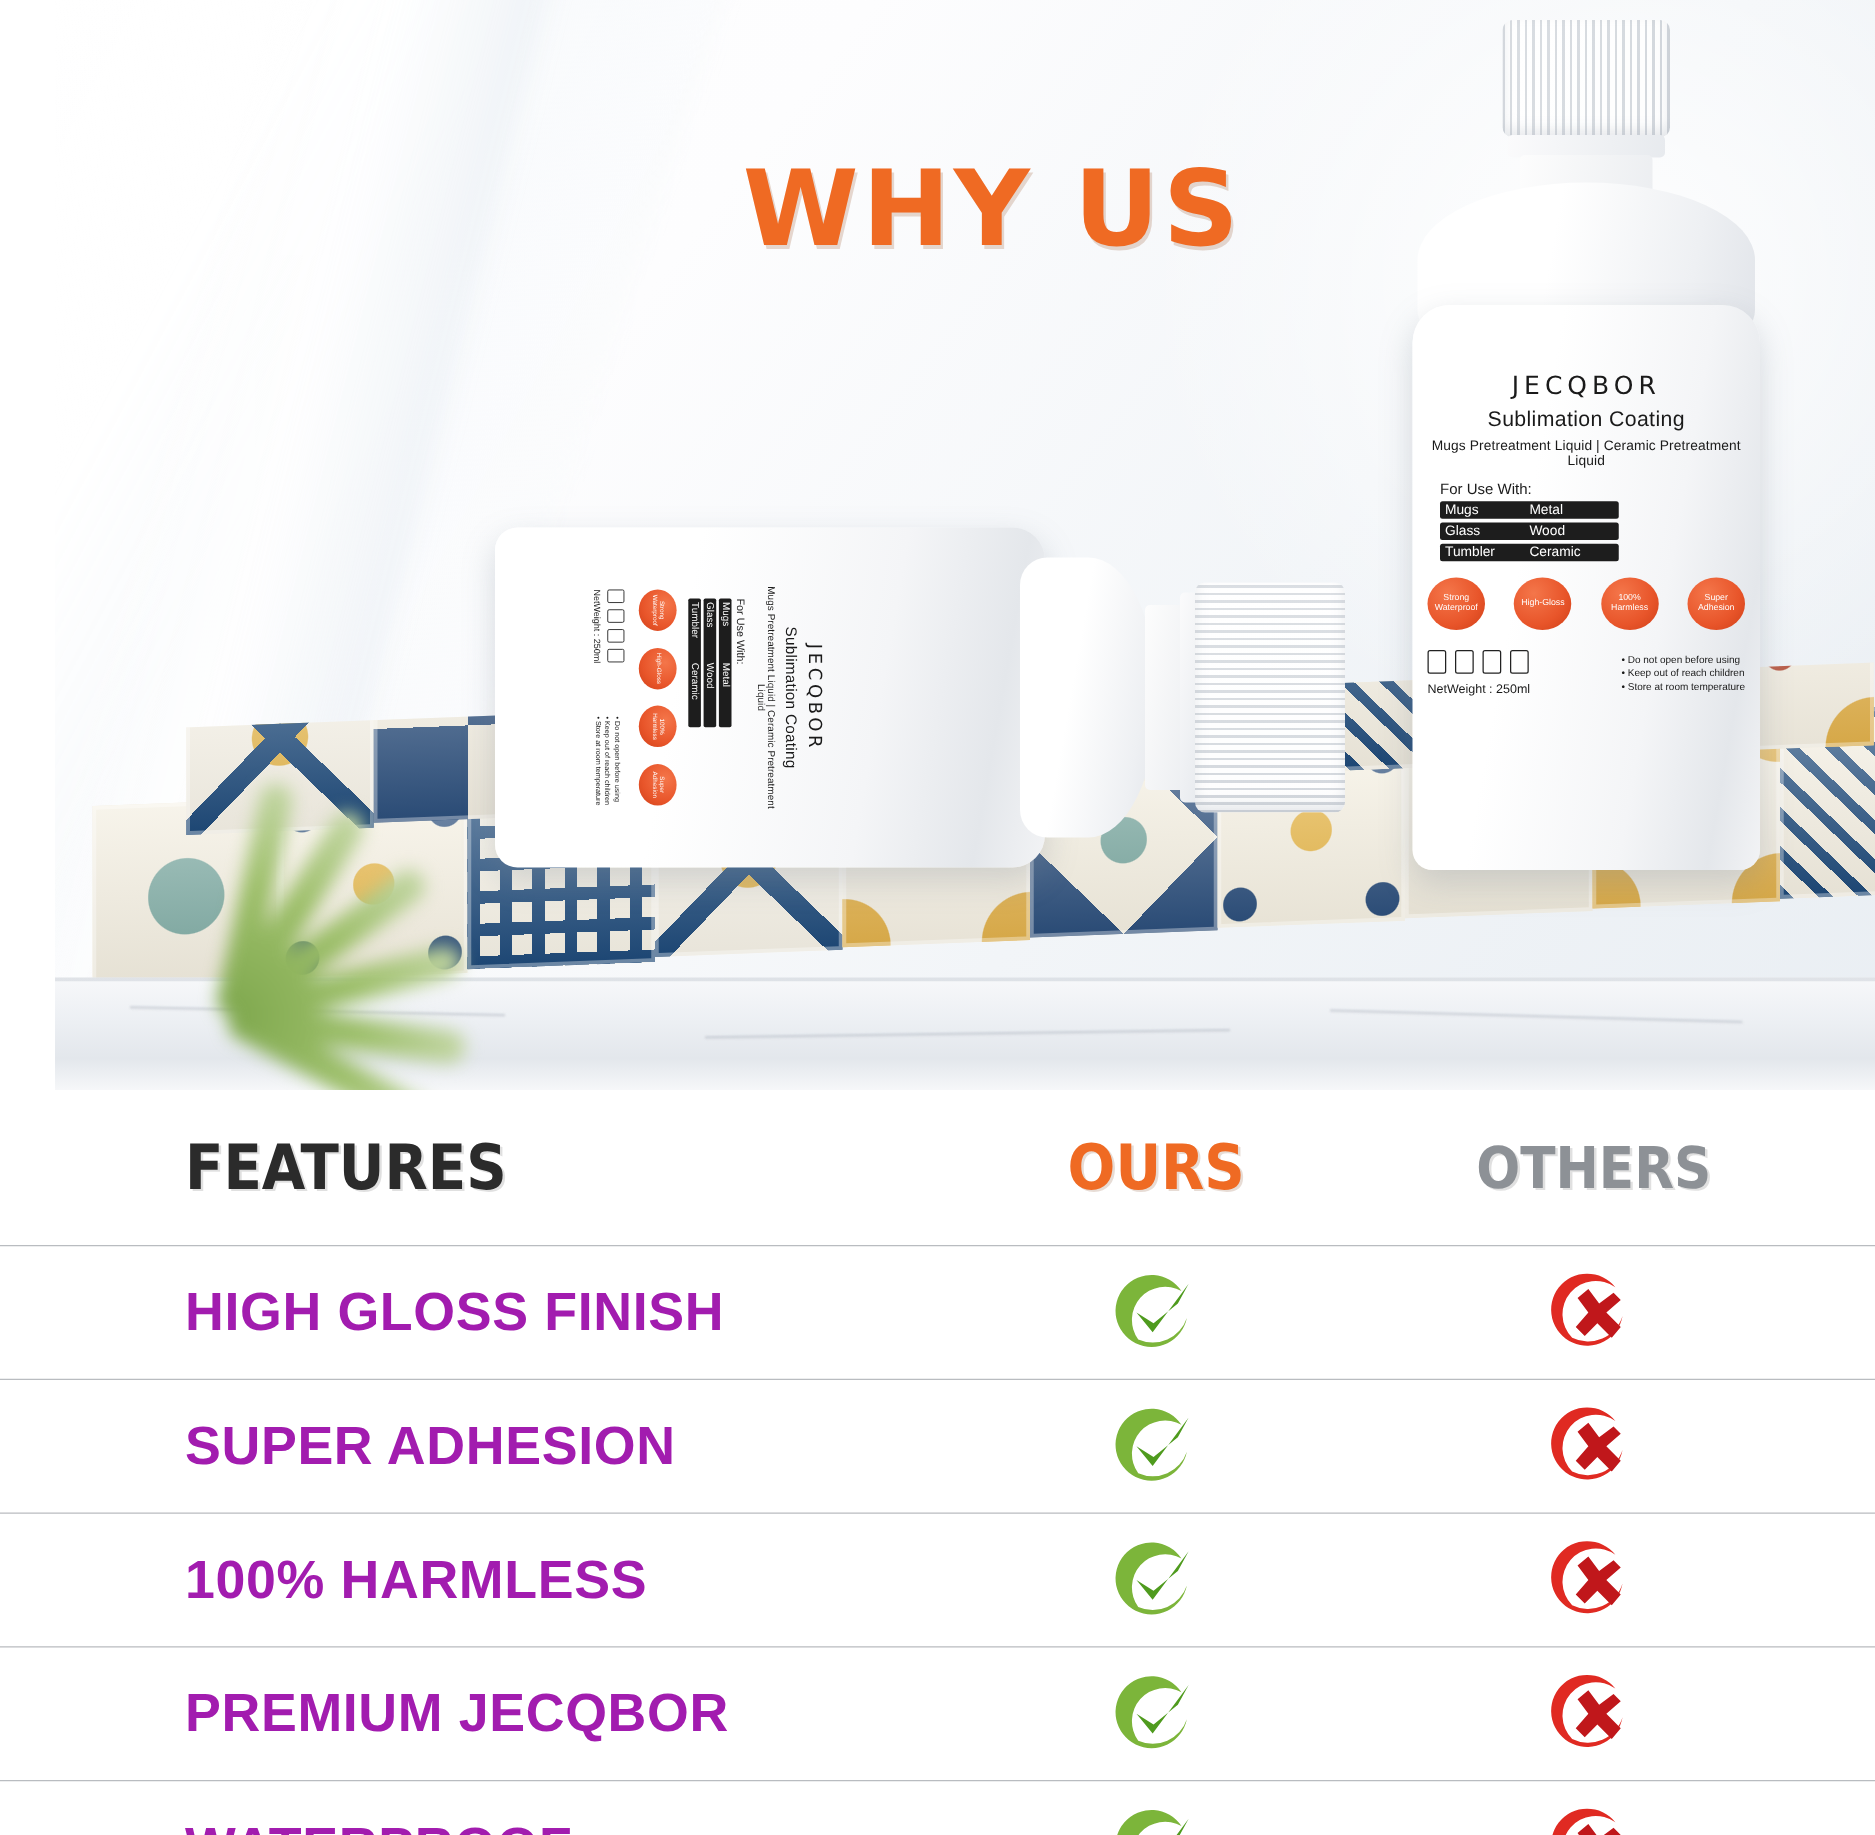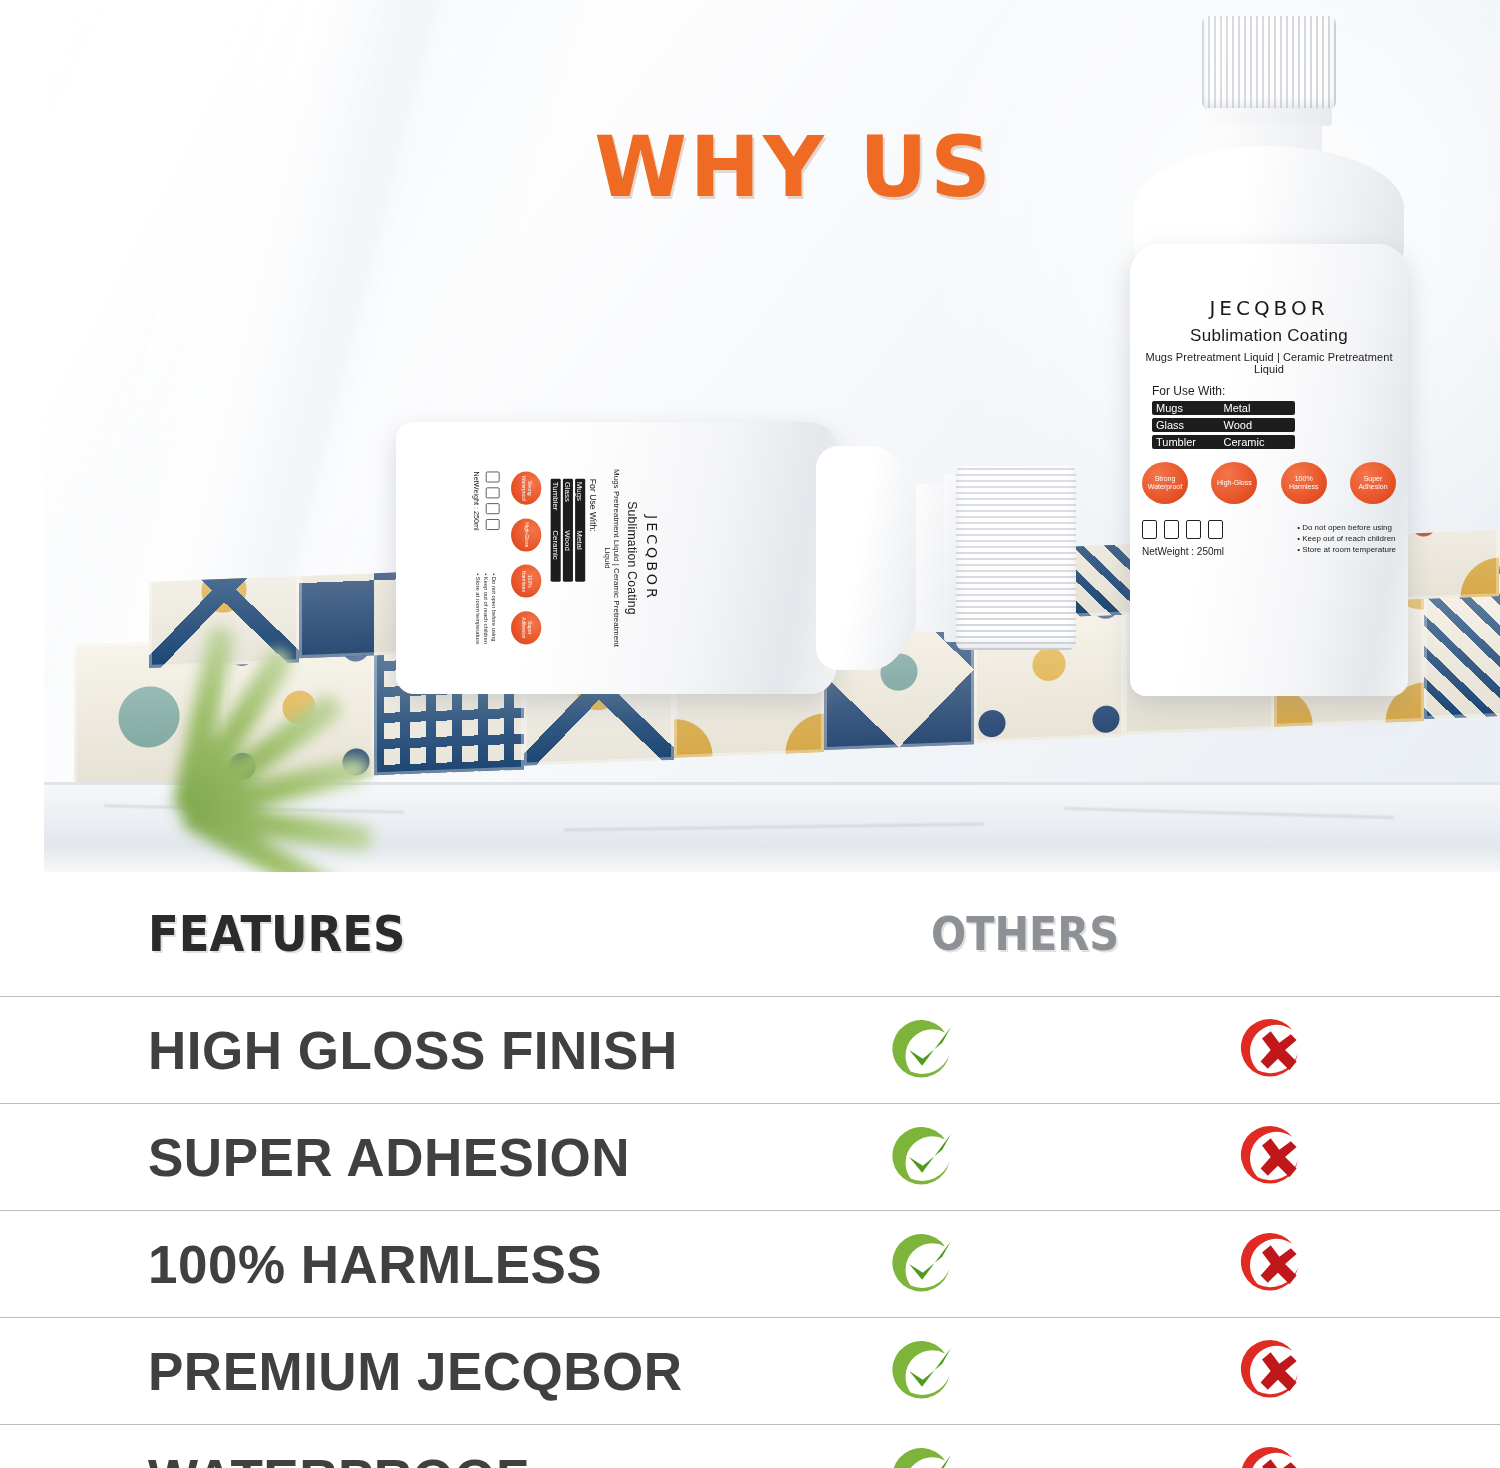--- a/index.html
+++ b/index.html
@@ -133,21 +133,21 @@
   .c-oth{width:450px;display:flex;justify-content:center;}
   .h-feat{font-size:50px;font-weight:bold;color:#2b2b2b;letter-spacing:0px;
           font-family:"DejaVu Sans Condensed","DejaVu Sans",sans-serif;
           text-shadow:2px 2px 0 rgba(0,0,0,.12);}
   .h-ours{font-size:50px;font-weight:bold;color:#ef6a23;
           font-family:"DejaVu Sans Condensed","DejaVu Sans",sans-serif;
           text-shadow:2px 2px 0 rgba(120,60,20,.18);}
   .h-oth{font-size:46px;font-weight:bold;color:#8d9196;
          font-family:"DejaVu Sans Condensed","DejaVu Sans",sans-serif;
          text-shadow:2px 2px 0 rgba(0,0,0,.12);}
-  .feat{font-size:53px;color:#404040;letter-spacing:.5px;
+  .feat{font-size:43px;color:#a21caf;letter-spacing:.5px;
         font-family:"Liberation Sans",sans-serif;font-weight:600;}
   .mark{width:72px;height:72px;}
 </style>
 </head>
 <body>
 
 <div id="page">
 
   <div class="hero">
     <div class="glow"></div>
@@ -351,20 +351,23 @@
           </ul>
         </div>
       </div>
     </div>
   </div>
 
   <div class="table">
 
     <div class="trow head">
       <div class="c-feat"><span class="h-feat">FEATURES</span></div>
+      <div class="c-ours">
+          <span class="h-ours">OURS</span>
+        </div>
       <div class="c-oth">
           <span class="h-oth">OTHERS</span>
         </div>
     </div>
 
     <div id="rows">
   <div class="trow">
     <div class="c-feat"><span class="feat">HIGH GLOSS FINISH</span></div>
     <div class="c-ours">
             <svg class="mark" viewBox="0 0 100 100">

